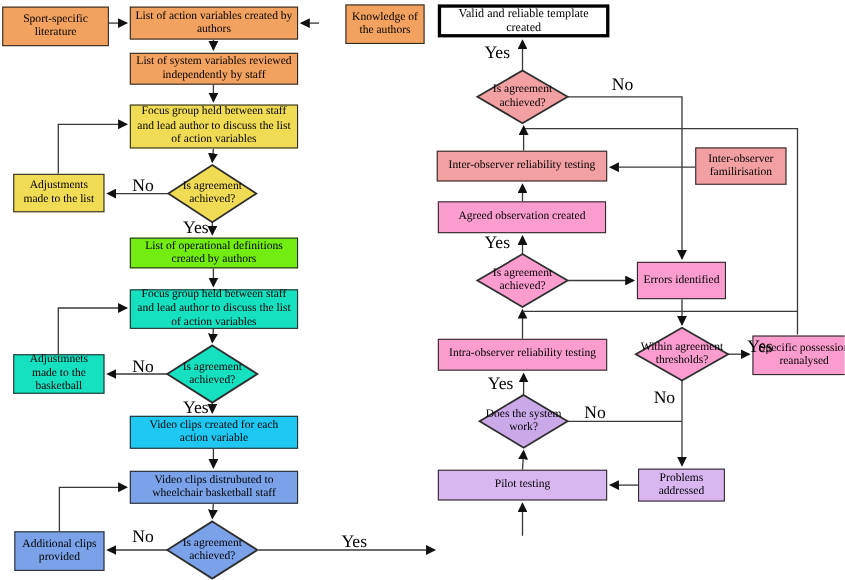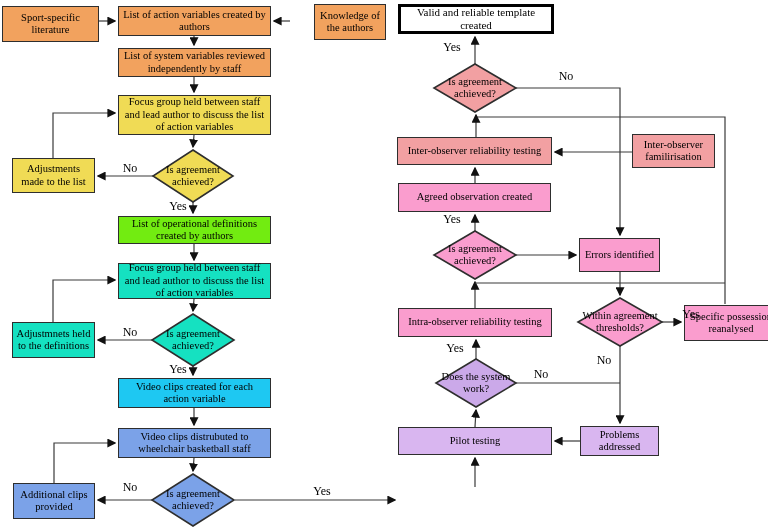--- a/index.html
+++ b/index.html
@@ -7,21 +7,21 @@
           font-family:"Liberation Serif",serif;color:#000;}
   .layer{position:absolute;left:0;top:0;width:768px;height:527px;}
   .edge{stroke:#3a3a3a;stroke-width:1.2;fill:none;}
   .shape{stroke:#2e2e2e;stroke-width:1.6;}
   .box{position:absolute;box-sizing:border-box;border:1.6px solid #2e2e2e;
        display:flex;align-items:center;justify-content:center;text-align:center;
        font-size:10.5px;line-height:1.18;padding:1px 3px;}
   .box-thick{border:3.5px solid #000;background:#fff;font-size:11px;}
   .dtext{position:absolute;display:flex;align-items:center;justify-content:center;
          text-align:center;font-size:10.5px;line-height:1.15;pointer-events:none;}
-  .lbl{position:absolute;width:28px;text-align:center;font-size:12px;line-height:1;}
+  .lbl{position:absolute;width:28px;text-align:center;font-size:16px;line-height:1;}
 </style>
 </head>
 <body>
 
 <div class="canvas">
 
   <svg class="layer" width="768" height="527" viewBox="0 0 768 527">
     <defs>
       <marker id="arw" viewBox="0 0 10 10" refX="8.5" refY="5" markerWidth="7.5" markerHeight="7.5" orient="auto-start-reverse">
         <path d="M0,0 L10,5 L0,10 z" fill="#111"></path>
@@ -92,21 +92,21 @@
   <div class="box" style="left: 118px; top: 216px; width: 153px; height: 28px; background-color: rgb(114, 236, 17);">
       <span>List of operational definitions created by authors</span>
     </div>
   <div class="box" style="left: 12px; top: 158px; width: 83px; height: 35px; background-color: rgb(240, 219, 85);">
       <span>Adjustments made to the list</span>
     </div>
   <div class="box" style="left: 118px; top: 263px; width: 153px; height: 36px; background-color: rgb(21, 225, 193);">
       <span>Focus group held between staff and lead author to discuss the list of action variables</span>
     </div>
   <div class="box" style="left: 12px; top: 322px; width: 83px; height: 36px; background-color: rgb(21, 225, 193);">
-      <span>Adjustmnets held to the definitions</span>
+      <span>Adjustmnets made to the basketball</span>
     </div>
   <div class="box" style="left: 118px; top: 378px; width: 153px; height: 30px; background-color: rgb(30, 200, 242);">
       <span>Video clips created for each action variable</span>
     </div>
   <div class="box" style="left: 118px; top: 428px; width: 153px; height: 30px; background-color: rgb(123, 162, 232);">
       <span>Video clips distrubuted to wheelchair basketball staff</span>
     </div>
   <div class="box" style="left: 13px; top: 483px; width: 82px; height: 36px; background-color: rgb(123, 162, 232);">
       <span>Additional clips provided</span>
     </div>

